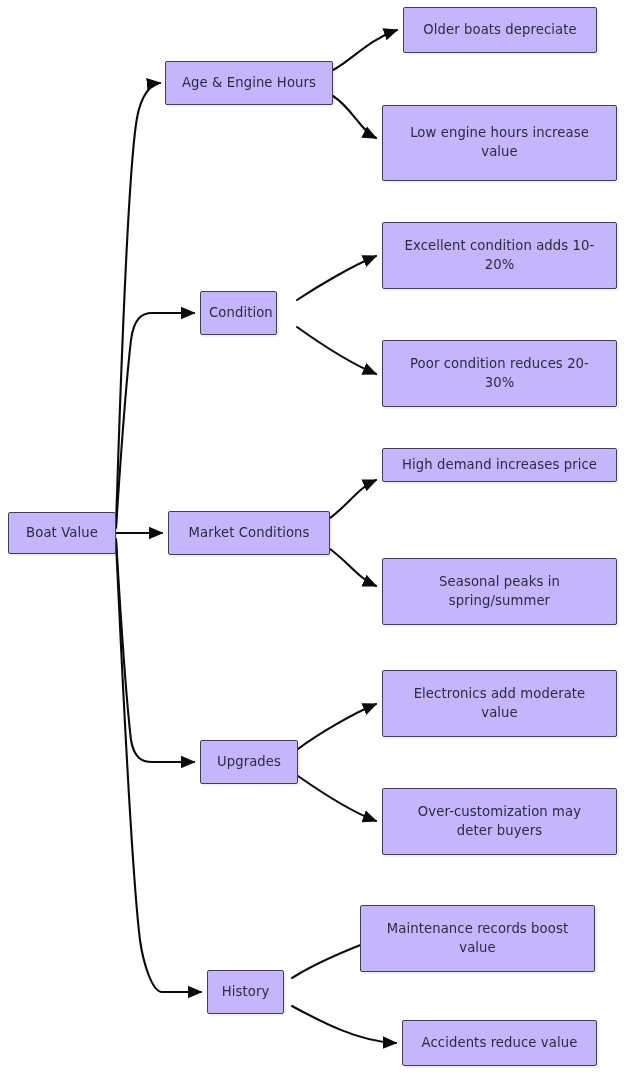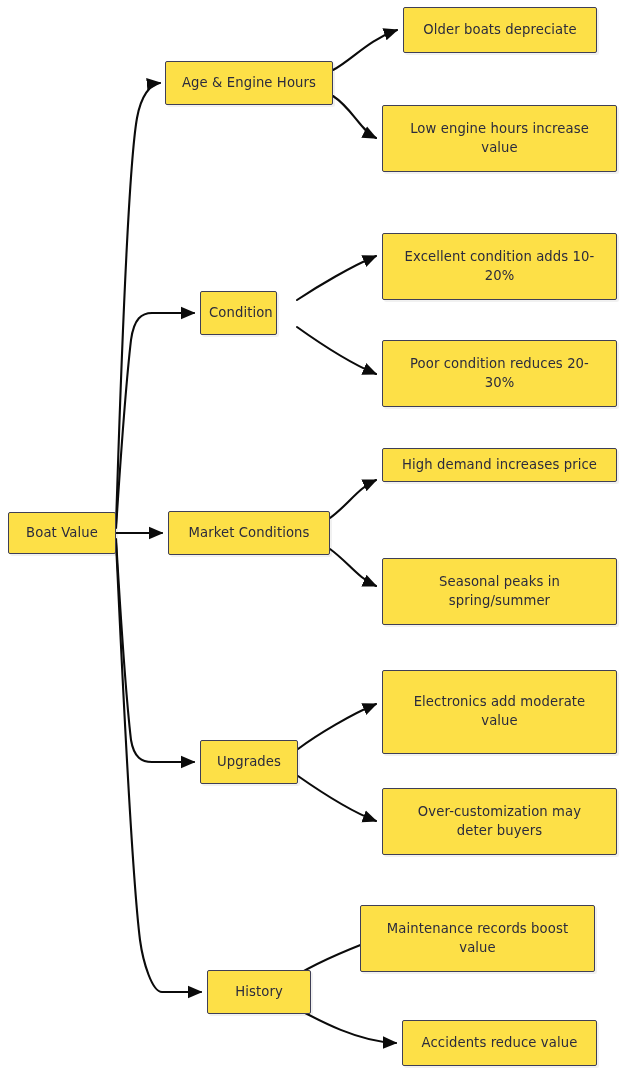--- a/index.html
+++ b/index.html
@@ -22,21 +22,21 @@
     position: absolute;
     left: 0;
     top: 0;
     width: 628px;
     height: 1080px;
     pointer-events: none;
   }
   .node {
     position: absolute;
     box-sizing: border-box;
-    background: #fde047;
+    background: #c4b5fd;
     border: 1.6px solid #3f3f56;
     border-radius: 2px;
     display: flex;
     align-items: center;
     justify-content: center;
     text-align: center;
     color: #2b2b3d;
     font-size: 13.2px;
     line-height: 1.42;
     letter-spacing: 0.1px;
@@ -80,57 +80,57 @@
   <div id="node-layer">
       <div class="node node-root" style="left: 8px; top: 512px; width: 108px; height: 42px;">
         <span class="node-text">Boat Value</span>
       </div>
       <div class="node node-category" style="left: 165px; top: 61px; width: 168px; height: 44px;">
         <span class="node-text">Age &amp; Engine Hours</span>
       </div>
       <div class="node node-leaf" style="left: 403px; top: 7px; width: 194px; height: 46px;">
         <span class="node-text">Older boats depreciate</span>
       </div>
-      <div class="node node-leaf" style="left: 382px; top: 105px; width: 235px; height: 67px;">
+      <div class="node node-leaf" style="left: 382px; top: 105px; width: 235px; height: 76px;">
         <span class="node-text">Low engine hours increase
 value</span>
       </div>
       <div class="node node-category" style="left: 200px; top: 291px; width: 77px; height: 44px;">
         <span class="node-text">Condition</span>
       </div>
-      <div class="node node-leaf" style="left: 382px; top: 233px; width: 235px; height: 67px;">
+      <div class="node node-leaf" style="left: 382px; top: 222px; width: 235px; height: 67px;">
         <span class="node-text">Excellent condition adds 10-
 20%</span>
       </div>
       <div class="node node-leaf" style="left: 382px; top: 340px; width: 235px; height: 67px;">
         <span class="node-text">Poor condition reduces 20-
 30%</span>
       </div>
       <div class="node node-category" style="left: 168px; top: 511px; width: 162px; height: 44px;">
         <span class="node-text">Market Conditions</span>
       </div>
       <div class="node node-leaf" style="left: 382px; top: 448px; width: 235px; height: 34px;">
         <span class="node-text">High demand increases price</span>
       </div>
       <div class="node node-leaf" style="left: 382px; top: 558px; width: 235px; height: 67px;">
         <span class="node-text">Seasonal peaks in
 spring/summer</span>
       </div>
       <div class="node node-category" style="left: 200px; top: 740px; width: 98px; height: 44px;">
         <span class="node-text">Upgrades</span>
       </div>
-      <div class="node node-leaf" style="left: 382px; top: 670px; width: 235px; height: 84px;">
+      <div class="node node-leaf" style="left: 382px; top: 670px; width: 235px; height: 67px;">
         <span class="node-text">Electronics add moderate
 value</span>
       </div>
       <div class="node node-leaf" style="left: 382px; top: 788px; width: 235px; height: 67px;">
         <span class="node-text">Over-customization may
 deter buyers</span>
       </div>
-      <div class="node node-category" style="left: 207px; top: 970px; width: 104px; height: 44px;">
+      <div class="node node-category" style="left: 207px; top: 970px; width: 77px; height: 44px;">
         <span class="node-text">History</span>
       </div>
       <div class="node node-leaf" style="left: 360px; top: 905px; width: 235px; height: 67px;">
         <span class="node-text">Maintenance records boost
 value</span>
       </div>
       <div class="node node-leaf" style="left: 402px; top: 1020px; width: 195px; height: 46px;">
         <span class="node-text">Accidents reduce value</span>
       </div>
     </div>

